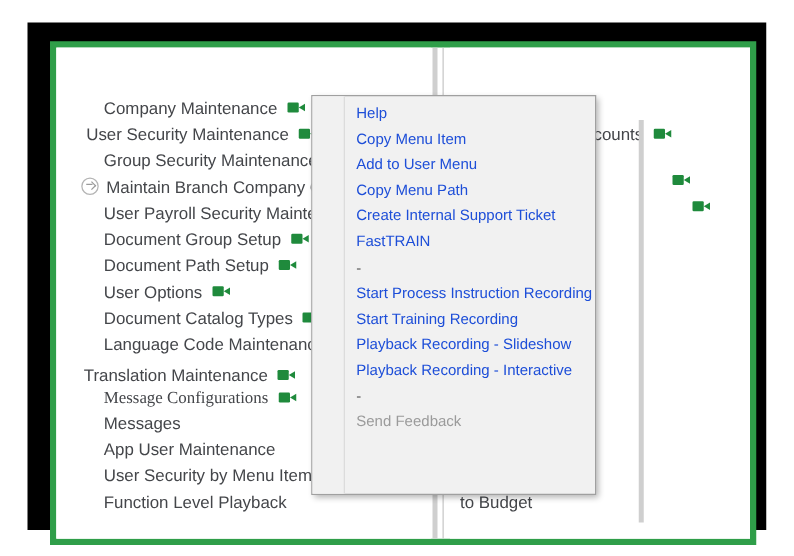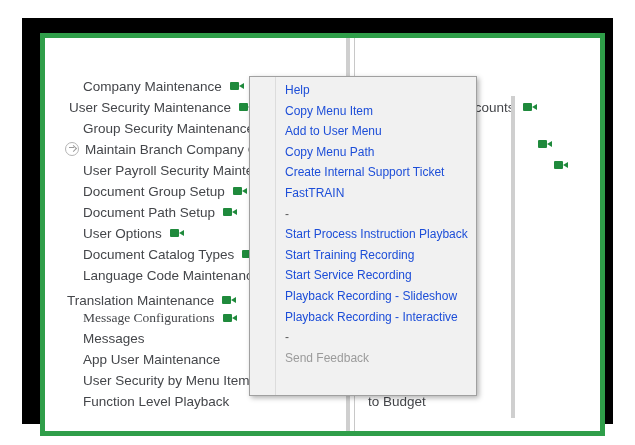--- a/index.html
+++ b/index.html
@@ -205,23 +205,22 @@
       <div id="ctxmenu">
         <div class="gutter"></div>
         <div class="items" id="ctx-items">
             <div class="mi">Help</div>
             <div class="mi">Copy Menu Item</div>
             <div class="mi">Add to User Menu</div>
             <div class="mi">Copy Menu Path</div>
             <div class="mi">Create Internal Support Ticket</div>
             <div class="mi">FastTRAIN</div>
             <div class="mi sep">-</div>
-            <div class="mi">Start Process Instruction Playback</div>
+            <div class="mi">Start Process Instruction Recording</div>
             <div class="mi">Start Training Recording</div>
-            <div class="mi">Start Service Recording</div>
             <div class="mi">Playback Recording - Slideshow</div>
             <div class="mi">Playback Recording - Interactive</div>
             <div class="mi sep">-</div>
             <div class="mi disabled">Send Feedback</div>
           </div>
       </div>
 
     </div>
   </div>
 </div>

